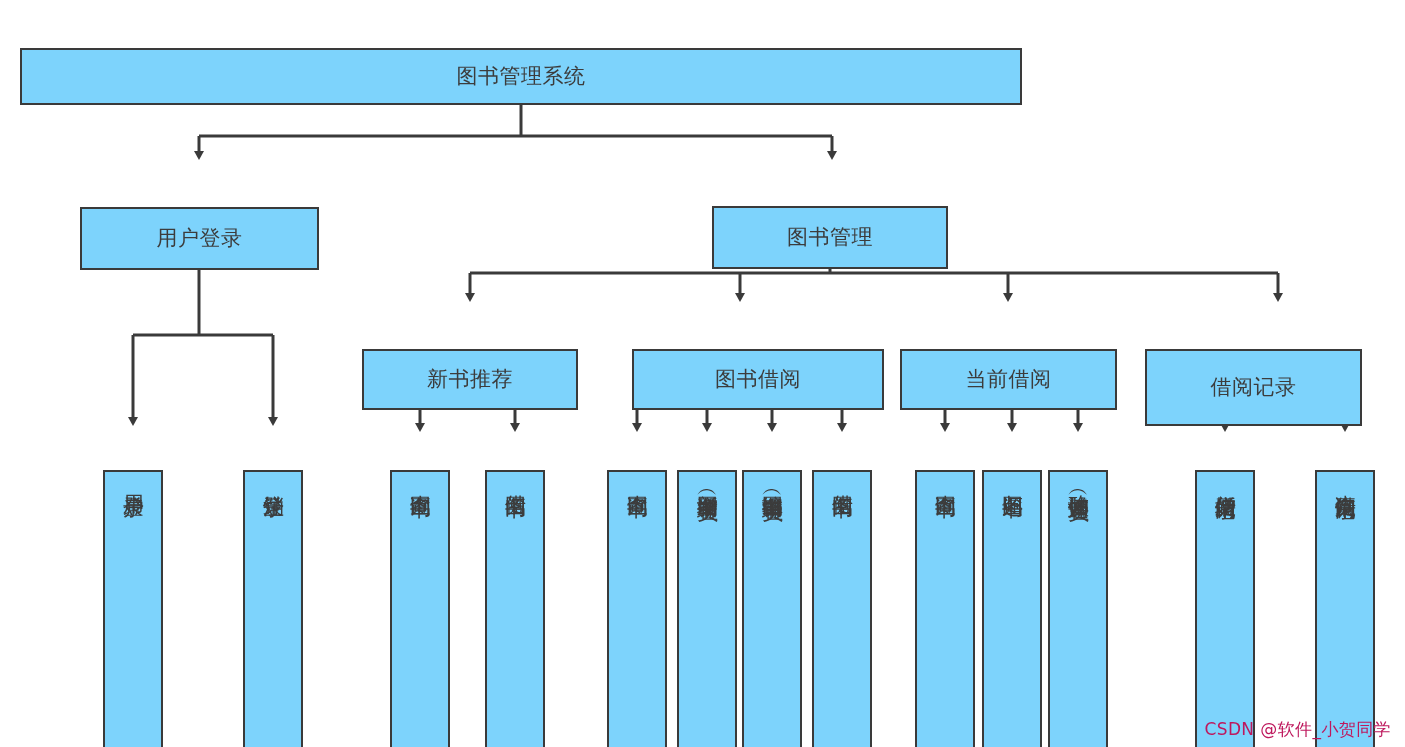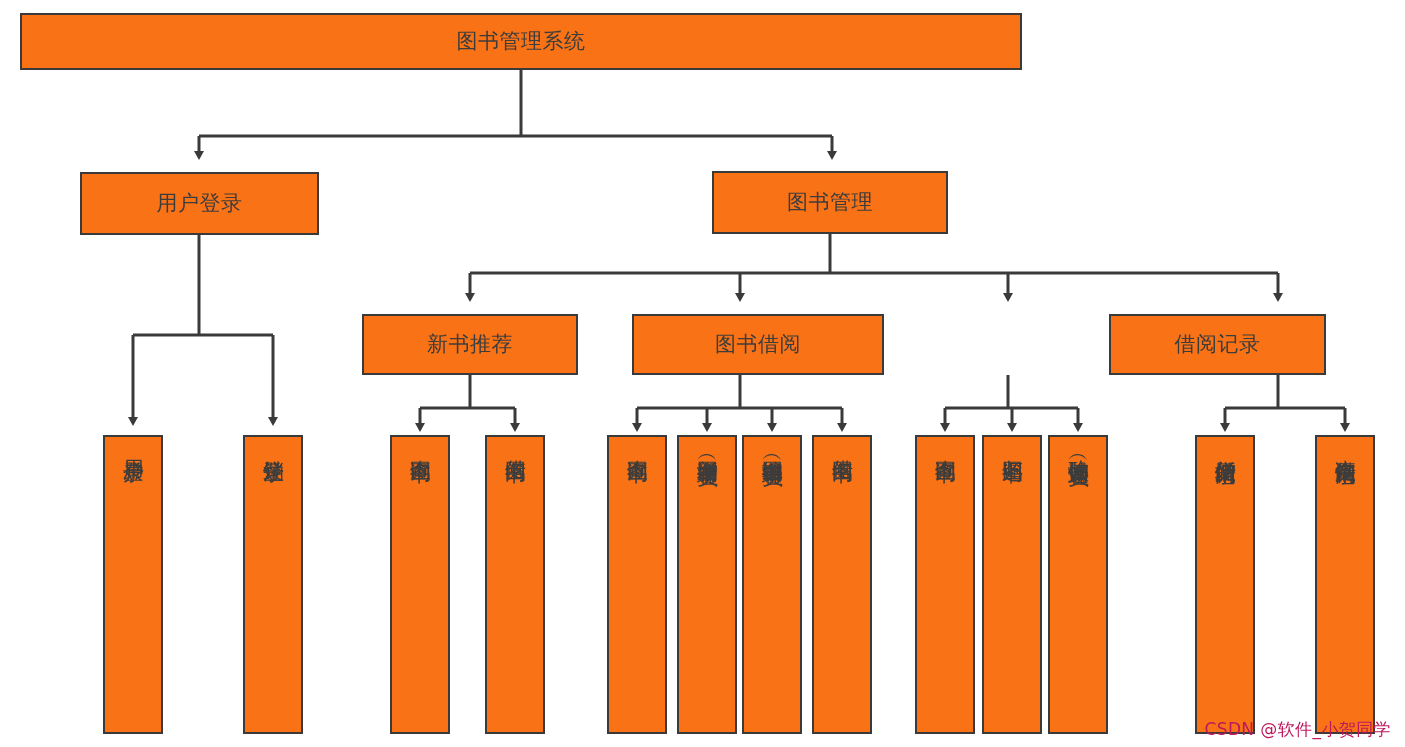--- a/index.html
+++ b/index.html
@@ -20,26 +20,27 @@
     position: absolute;
     left: 0;
     top: 0;
     width: 1405px;
     height: 747px;
     pointer-events: none;
   }
   .node {
     position: absolute;
     box-sizing: border-box;
-    background: #f97316;
+    background: #7dd3fc;
     border: 2px solid #3a3a3a;
     display: flex;
     align-items: center;
     justify-content: center;
     z-index: 2;
+    margin-top: 35px;
   }
   .node .lbl {
     color: #3c3c3c;
     font-size: 21px;
     line-height: 1.12;
     letter-spacing: 0.5px;
     white-space: nowrap;
     text-align: center;
   }
   
@@ -135,22 +136,25 @@
   </div>
 
   <div class="node" style="left:362px; top:314px; width:216px; height:61px;">
     <span class="lbl">新书推荐</span>
   </div>
 
   <div class="node" style="left:632px; top:314px; width:252px; height:61px;">
     <span class="lbl">图书借阅</span>
   </div>
 
-
-  <div class="node" style="left:1109px; top:314px; width:217px; height:61px;">
+  <div class="node" style="left:900px; top:314px; width:217px; height:61px;">
+    <span class="lbl">当前借阅</span>
+  </div>
+
+  <div class="node" style="left:1145px; top:314px; width:217px; height:77px;">
     <span class="lbl">借阅记录</span>
   </div>
 
   <div class="node leaf" style="left:103px; top:435px; width:60px; height:299px;">
     <span class="lbl">用户登录</span>
   </div>
 
   <div class="node leaf" style="left:243px; top:435px; width:60px; height:299px;">
     <span class="lbl">注销登录</span>
   </div>

